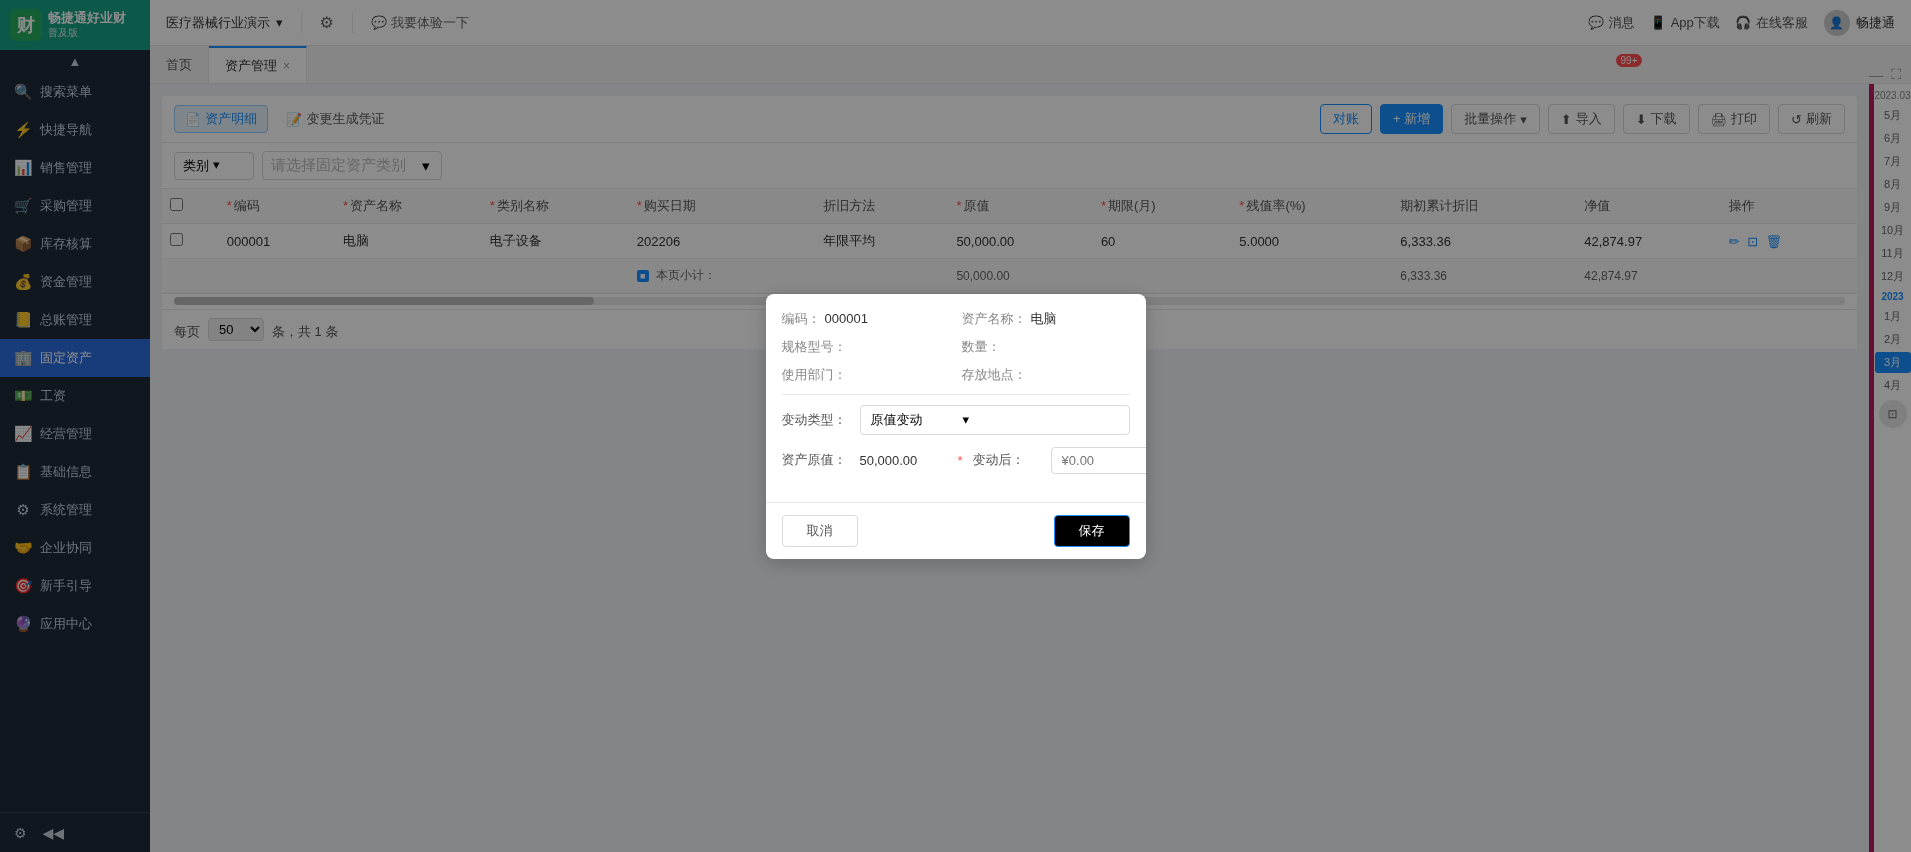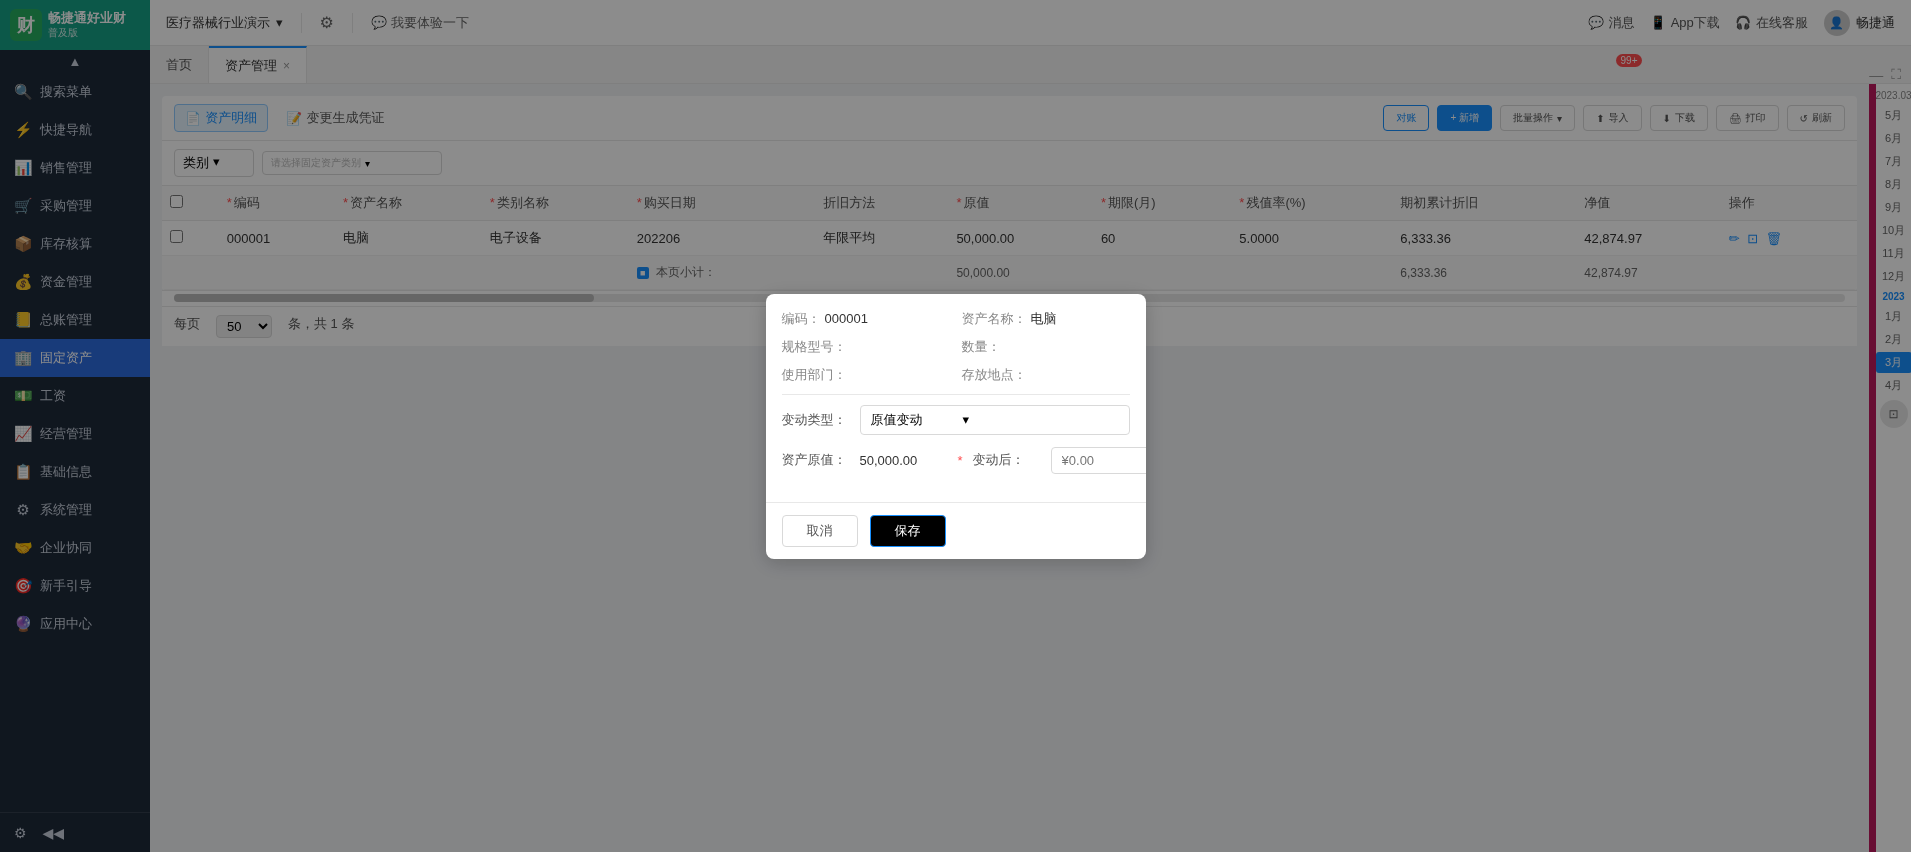--- a/index.html
+++ b/index.html
@@ -168,21 +168,21 @@
       overflow-y: auto;
       background: #f0f2f5;
       padding: 12px;
       position: relative;
     }
 
     
     .right-panel {
       width: 42px;
       background: #fff;
-      border-left: 7px solid #be185d;
+      border-left: 5px solid #be185d;
       display: flex;
       flex-direction: column;
       align-items: center;
       padding: 4px 0;
       gap: 2px;
       overflow-y: auto;
       font-size: 11px;
       color: #666;
     }
     .right-panel-item {
@@ -223,21 +223,21 @@
       border: 1px solid #91caff;
     }
     .spacer { flex: 1; }
     .action-btn {
       display: flex;
       align-items: center;
       gap: 4px;
       padding: 5px 12px;
       border-radius: 4px;
       cursor: pointer;
-      font-size: 10px;
+      font-size: 13px;
       border: 1px solid #d9d9d9;
       background: white;
       color: #555;
       text-align: right;
     }
     .action-btn.primary {
       background: #1890ff;
       color: white;
       border-color: #1890ff;
     }
@@ -265,26 +265,26 @@
       cursor: pointer;
       display: flex;
       align-items: flex-start;
       gap: 4px;
       min-width: 80px;
     }
     .filter-input {
       border: 1px solid #d9d9d9;
       border-radius: 4px;
       padding: 4px 8px;
-      font-size: 10px;
+      font-size: 15px;
       background: white;
       min-width: 180px;
       display: flex;
       align-items: center;
-      gap: 4px;
+      gap: 16px;
     }
 
     
     .asset-table { width: 100%; border-collapse: collapse; background: white; font-size: 13px; }
     .asset-table th {
       background: #fafafa;
       border-bottom: 1px solid #e8e8e8;
       padding: 8px 8px;
       text-align: left;
       font-weight: normal;
@@ -295,21 +295,21 @@
       padding: 8px 8px;
       border-bottom: 1px solid #f0f0f0;
       color: #333;
     }
     .asset-table th .required { color: #ff4d4f; margin-right: 2px; }
     .table-wrapper { background: white; border-radius: 0 0 4px 4px; overflow-x: auto; }
 
     .subtotal-row td { background: #fafafa; font-size: 12px; color: #666; }
     .subtotal-icon { display: inline-block; width: 12px; height: 12px; background: #1890ff; border-radius: 2px; margin-right: 4px; color: white; font-size: 9px; text-align: center; line-height: 12px; }
 
-    .table-footer { background: white; padding: 8px 12px; display: flex; align-items: flex-start; gap: 16px; border-top: 1px solid #e8e8e8; font-size: 13px; color: #555; }
+    .table-footer { background: white; padding: 8px 12px; display: flex; align-items: flex-end; gap: 8px; border-top: 1px solid #e8e8e8; font-size: 13px; color: #555; }
     .page-select { border: 1px solid #d9d9d9; border-radius: 4px; padding: 2px 6px; font-size: 13px; }
 
     
     .overlay {
       position: fixed;
       top: 0; left: 0; right: 0; bottom: 0;
       background: rgba(0,0,0,0.45);
       display: flex;
       align-items: center;
       justify-content: center;
@@ -377,21 +377,21 @@
       padding: 5px 10px;
       font-size: 13px;
       flex: 1;
       outline: none;
       color: #999;
     }
     .required-star { color: #ff4d4f; margin-right: 2px; }
     .dialog-footer {
       padding: 12px 16px;
       display: flex;
-      justify-content: flex-start;
+      justify-content: space-between;
       gap: 12px;
       border-top: 1px solid #e8e8e8;
     }
     .btn-cancel {
       padding: 6px 24px;
       border: 1px solid #d9d9d9;
       border-radius: 4px;
       background: white;
       cursor: pointer;
       font-size: 13px;

